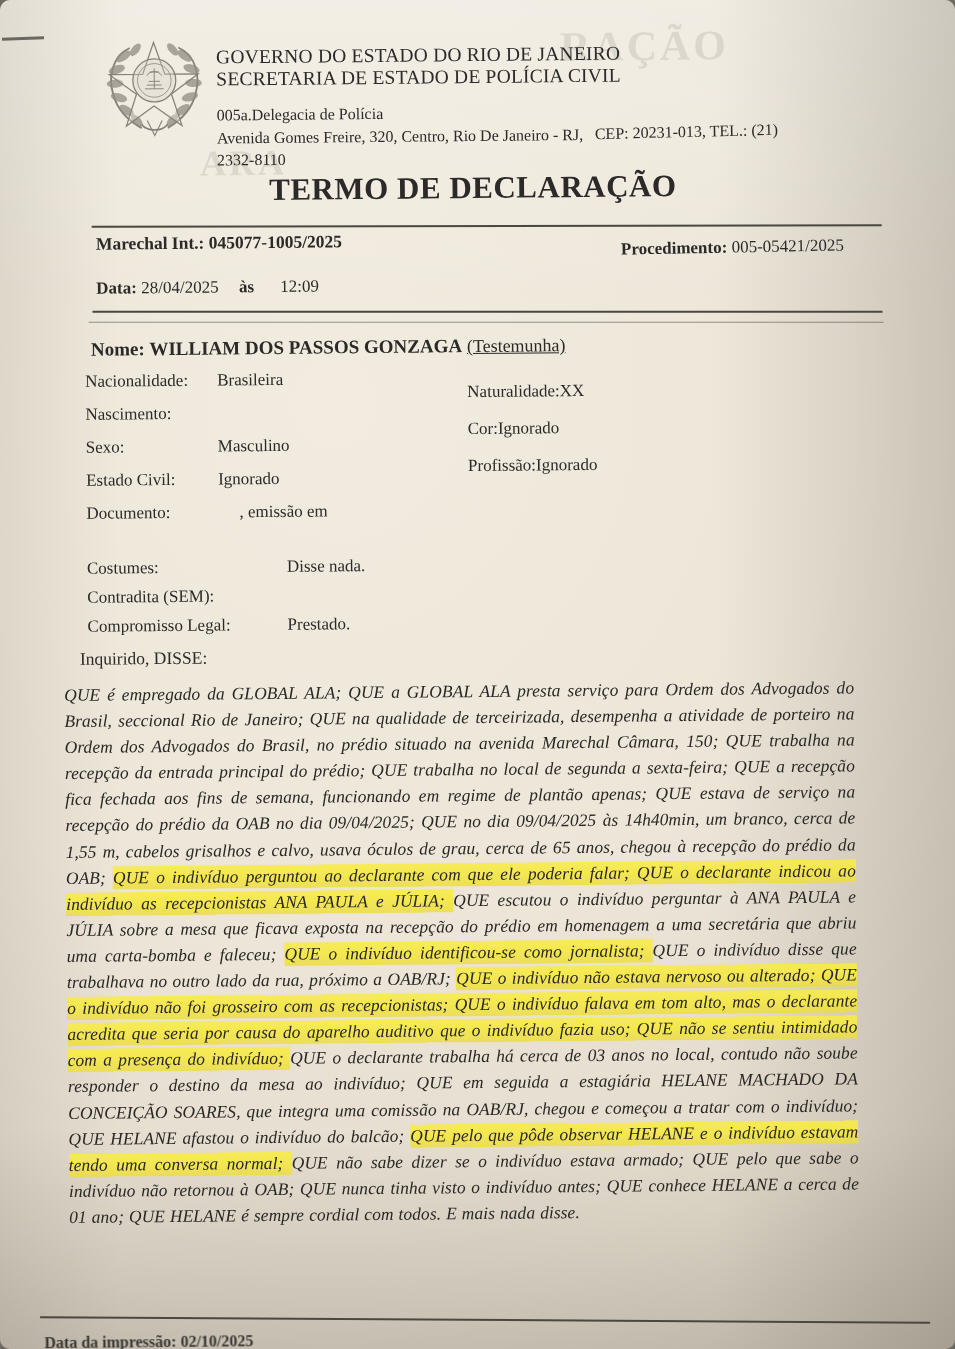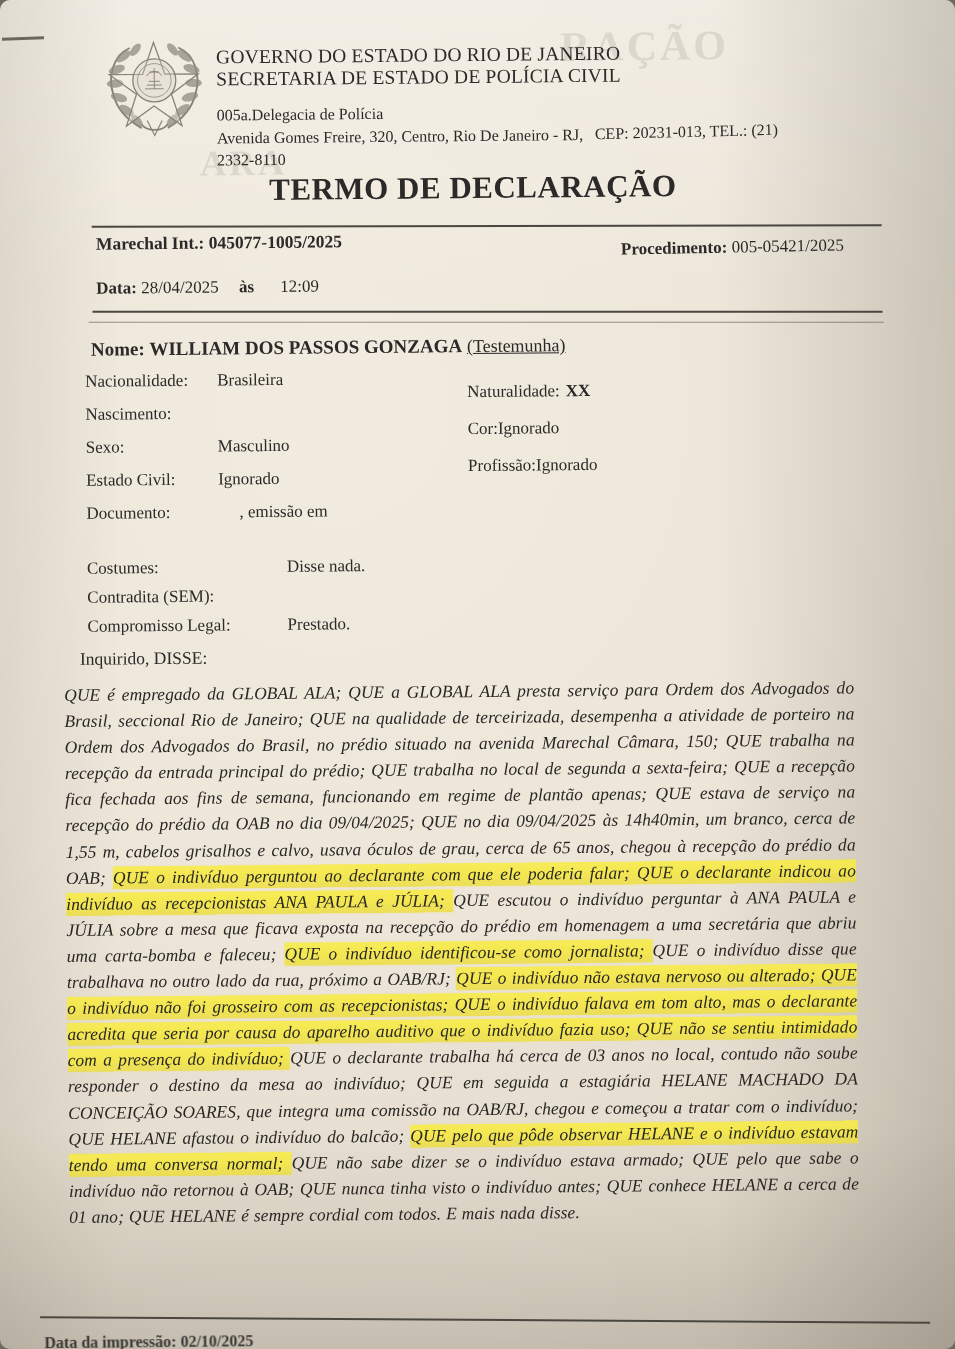--- a/index.html
+++ b/index.html
@@ -301,21 +301,21 @@
       <div class="id-row">
         <span class="k">Estado Civil:</span><span>Ignorado</span>
       </div>
       <div class="id-row">
         <span class="k">Documento:</span><span style="margin-left:21px;">, emissão em</span>
       </div>
     </div>
 
     <div class="id-col-r">
       <div class="id-row">
-        <span class="k">Naturalidade:</span><span style="margin-left:6px;font-weight:bold;">XX</span>
+        <span class="k">Naturalidade:</span><span style="">XX</span>
       </div>
       <div class="id-row">
         <span class="k">Cor:</span><span>Ignorado</span>
       </div>
       <div class="id-row">
         <span class="k">Profissão:</span><span>Ignorado</span>
       </div>
     </div>
 
     <div class="cost">

